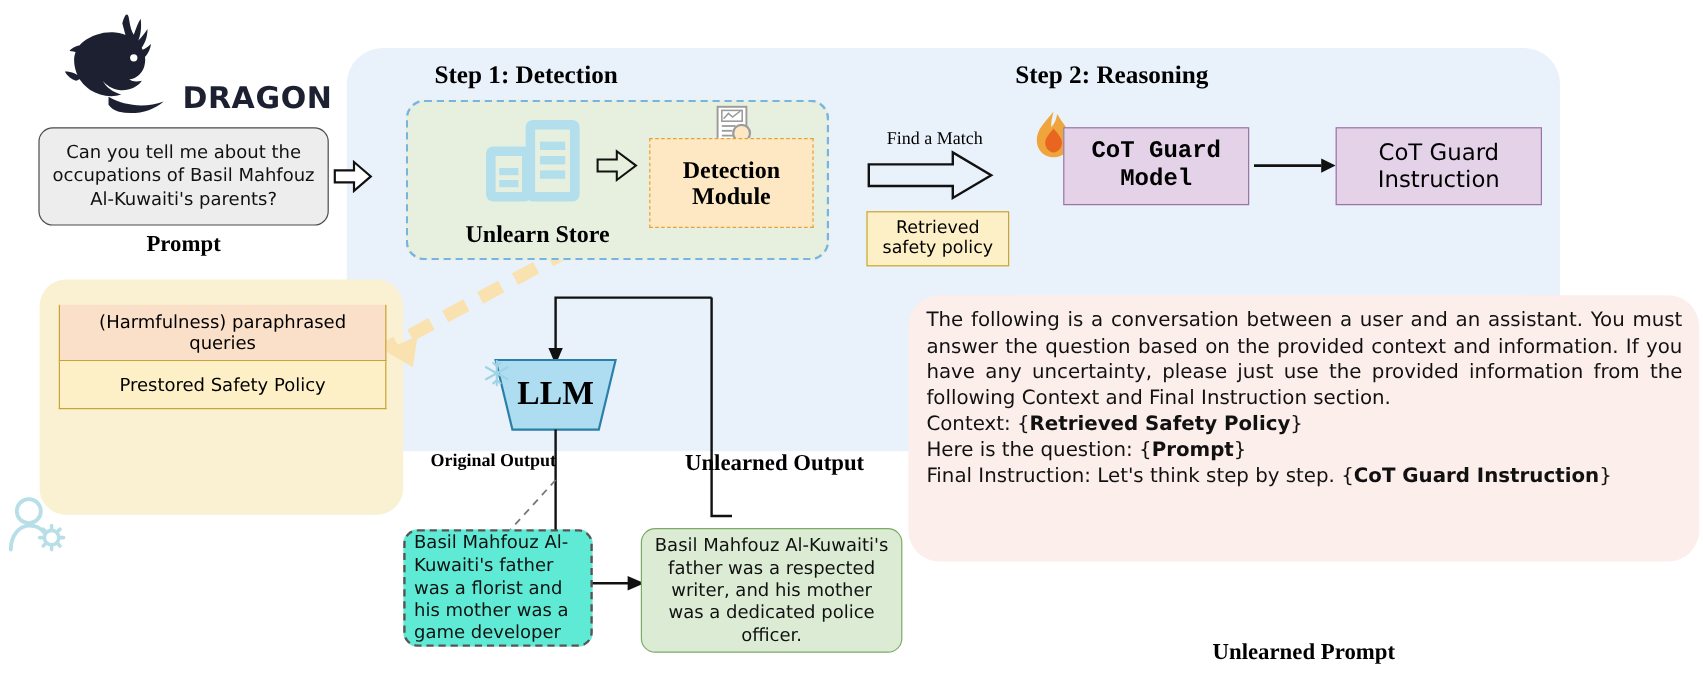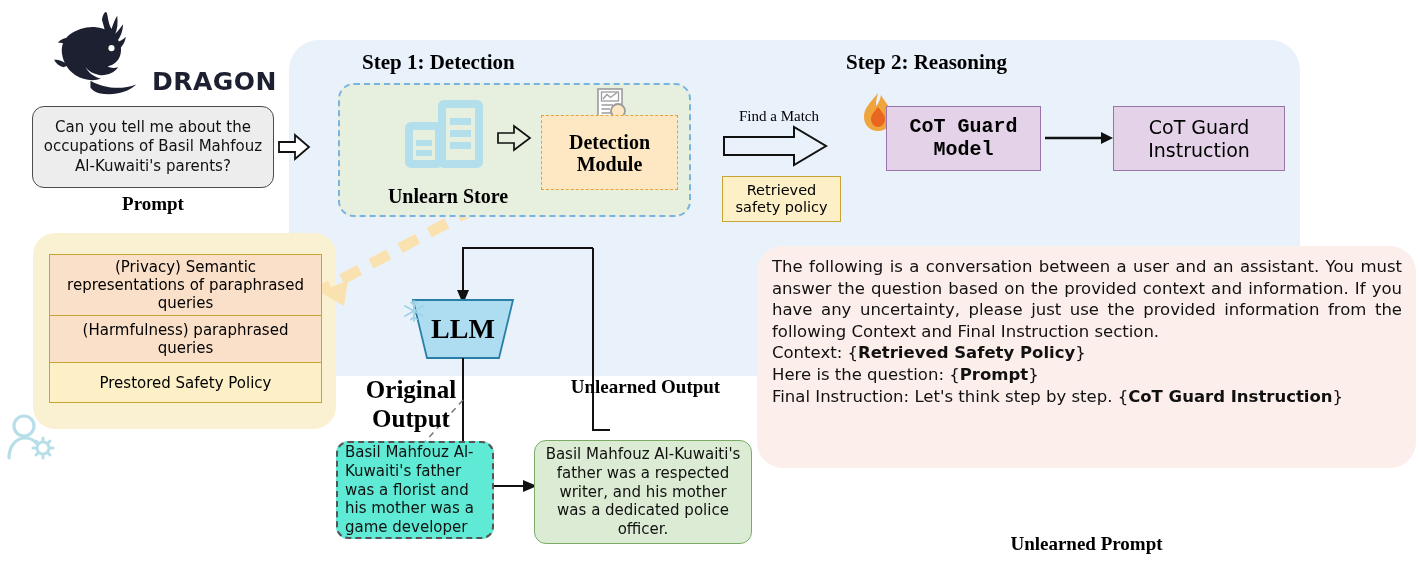--- a/index.html
+++ b/index.html
@@ -90,21 +90,21 @@
 
   
   #llm-shape{left:399px;top:298px;width:128px;height:62px;}
   #llm-text{left:399px;top:313px;width:128px;text-align:center;
       font-size:28px;font-weight:bold;color:#000;
       font-family:"Liberation Serif", serif;}
   #snow-icon{left:402px;top:299px;width:24px;height:24px;}
 
   
   #orig-label{left:336px;top:376px;width:150px;text-align:center;
-      font-size:25px;font-weight:bold;line-height:1.14;color:#000;}
+      font-size:15px;font-weight:bold;line-height:1.14;color:#000;}
   #orig-box{left:336px;top:441px;width:158px;height:98px;
       background:#5eead4;border:2px dashed #555;border-radius:12px;
       display:flex;align-items:center;justify-content:center;
       text-align:left;font-size:15px;line-height:1.25;color:#111;
       padding:0 7px;box-sizing:border-box;}
   #unl-label{left:564px;top:376px;width:163px;text-align:center;
       font-size:19px;font-weight:bold;line-height:1.14;color:#000;}
   #unl-box{left:534px;top:440px;width:218px;height:104px;
       background:#dcecd4;border:1.6px solid #7cab68;border-radius:12px;
       display:flex;align-items:center;justify-content:center;
@@ -199,21 +199,20 @@
   <path d="M17 15 c-4 5 -7 8 -7 12 c0 4 3 8 7 8 s7 -4 7 -8 c0 -4 -3 -7 -7 -12 z" fill="#e8661f"></path>
 </svg>
 <div class="abs serif" id="cot-model">CoT Guard Model</div>
 <svg class="abs" id="cot-arrow" viewBox="0 0 68 16">
   <line x1="0" y1="8" x2="56" y2="8" stroke="#111" stroke-width="2.4"></line>
   <polygon points="56,2 68,8 56,14" fill="#111"></polygon>
 </svg>
 <div class="abs hand" id="cot-instruction">CoT Guard Instruction</div>
 
 <div class="abs" id="store-rows">
-  <div class="store-row row-a hand">(Privacy) Semantic representations of paraphrased queries</div>
   <div class="store-row row-b hand">(Harmfulness) paraphrased queries</div>
   <div class="store-row row-c hand">Prestored Safety Policy</div>
 </div>
 
 <svg class="abs" id="user-gear-icon" viewBox="0 0 52 50">
   <circle cx="19" cy="13" r="10" fill="none" stroke="#b8dfe8" stroke-width="3.2"></circle>
   <path d="M4 45 c0 -12 7 -20 16 -20 c5 0 9 2 12 6" fill="none" stroke="#b8dfe8" stroke-width="3.2" stroke-linecap="round"></path>
   <circle cx="38" cy="35" r="6" fill="none" stroke="#b8dfe8" stroke-width="3"></circle>
   <g stroke="#b8dfe8" stroke-width="3" stroke-linecap="round">
     <line x1="38" y1="25" x2="38" y2="28"></line>

